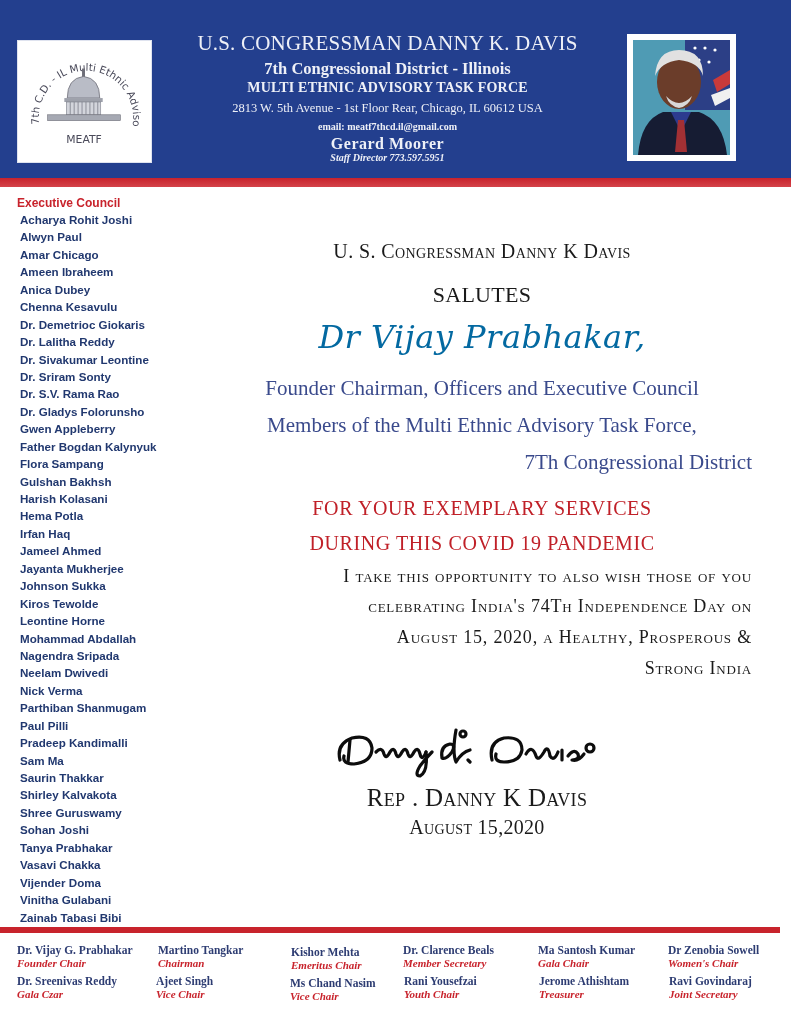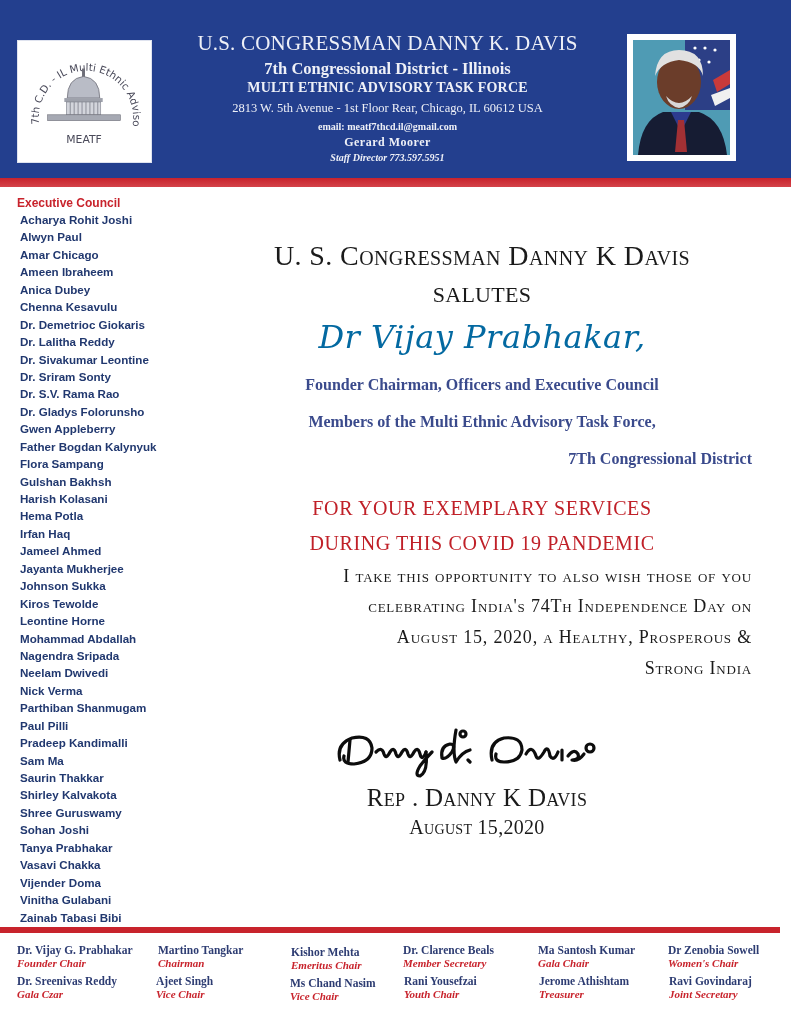--- a/index.html
+++ b/index.html
@@ -25,43 +25,43 @@
     background: #ffffff; padding: 6px;
   }
   .photo-box svg { width: 100%; height: 100%; display: block; }
 
   .hdr-text { position: absolute; left: 160px; width: 455px; text-align: center; color: #eef0f7; }
   .hdr-title { top: 31px; font-size: 21px; letter-spacing: 0.2px; }
   .hdr-district { top: 59px; font-size: 16.5px; font-weight: bold; }
   .hdr-org { top: 80px; font-size: 14px; font-weight: bold; letter-spacing: 0.2px; }
   .hdr-address { top: 101px; font-size: 12.5px; font-weight: normal; }
   .hdr-email { top: 121px; font-size: 10px; font-weight: bold; }
-  .hdr-contact { top: 135px; font-size: 12px; font-weight: bold; letter-spacing: 0.5px; }
+  .hdr-contact { top: 135px; font-size: 16px; font-weight: bold; letter-spacing: 0.5px; }
   .hdr-staff { top: 152px; font-size: 10px; font-weight: bold; font-style: italic; }
 
   
   .sidebar { position: absolute; left: 0; top: 194px; width: 200px; }
   .sidebar-title {
     position: absolute; left: 17px; top: 2px;
     font-family: "Liberation Sans", sans-serif; font-size: 12px; font-weight: bold;
     color: #c8232c; white-space: nowrap;
   }
   .member-list { position: absolute; left: 20px; top: 17px; list-style: none; }
   .member {
     font-family: "Liberation Sans", sans-serif; font-size: 11.6px; font-weight: bold;
     color: #21386f; height: 17.45px; line-height: 17.45px; white-space: nowrap;
   }
 
   
   .main { position: absolute; left: 212px; top: 230px; width: 540px; text-align: center; }
   .line { position: absolute; left: 0; width: 540px; text-align: center; white-space: nowrap; }
-  .l-congress { top: 10px; font-size: 28px; color: #1a1a1a; font-variant: small-caps; letter-spacing: 0.4px; }
+  .l-congress { top: 10px; font-size: 20px; color: #1a1a1a; font-variant: small-caps; letter-spacing: 0.4px; }
   .l-salutes { top: 52px; font-size: 22px; color: #1a1a1a; letter-spacing: 0.3px; }
   .l-honoree { top: 88px; font-size: 32px; color: #0369a1; font-style: italic; font-family: "DejaVu Serif", serif; letter-spacing: 0.5px; }
-  .l-body { font-size: 16px; color: #3a4a8c; font-weight: bold; }
+  .l-body { font-size: 21px; color: #3a4a8c; }
   .l-body1 { top: 146px; }
   .l-body2 { top: 183px; }
   .l-body3 { top: 220px; text-align: right; }
   .l-red { font-size: 20px; color: #c02028; letter-spacing: 0.6px; }
   .l-red1 { top: 267px; }
   .l-red2 { top: 302px; }
   .l-wish { font-size: 18px; color: #1a1a1a; font-variant: small-caps; letter-spacing: 0.8px; text-align: right; }
   .l-wish1 { top: 336px; }
   .l-wish2 { top: 366px; }
   .l-wish3 { top: 397px; }

